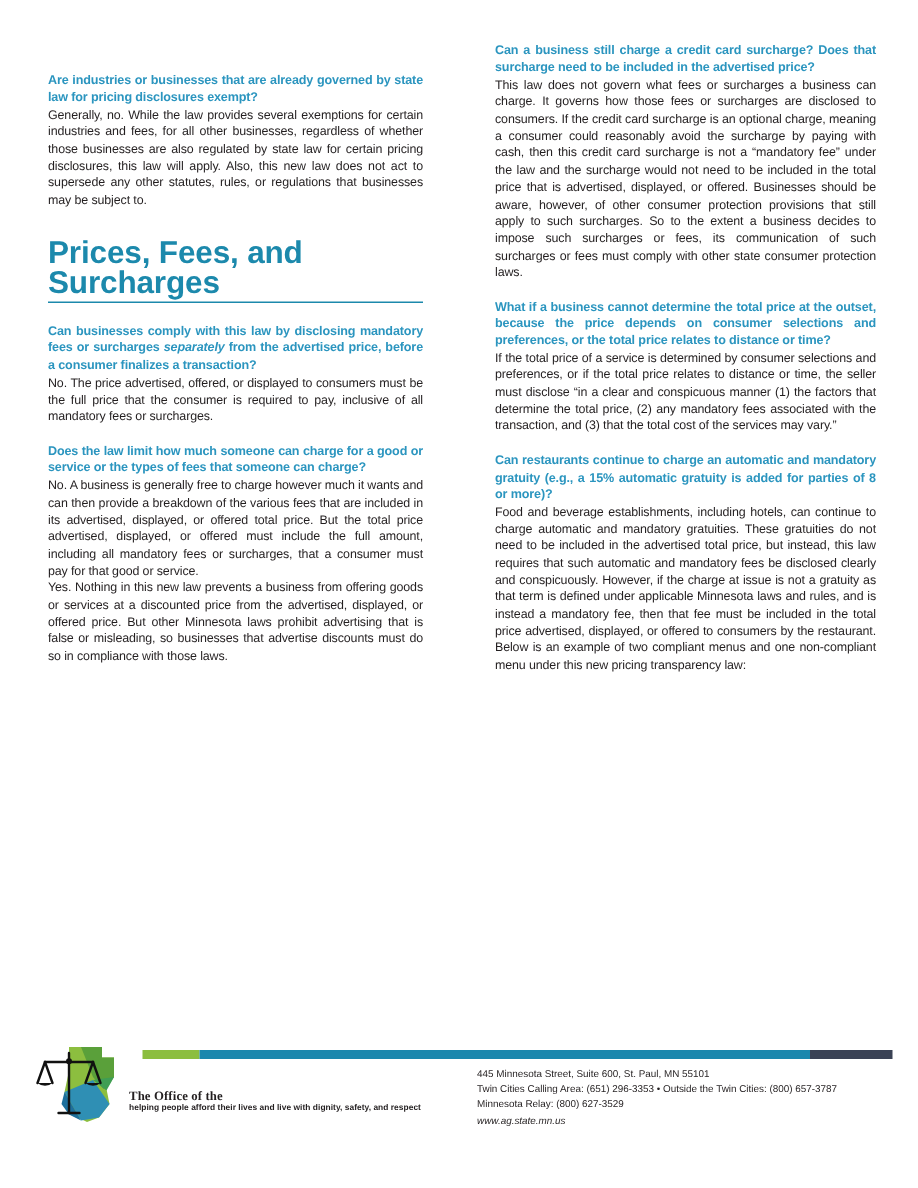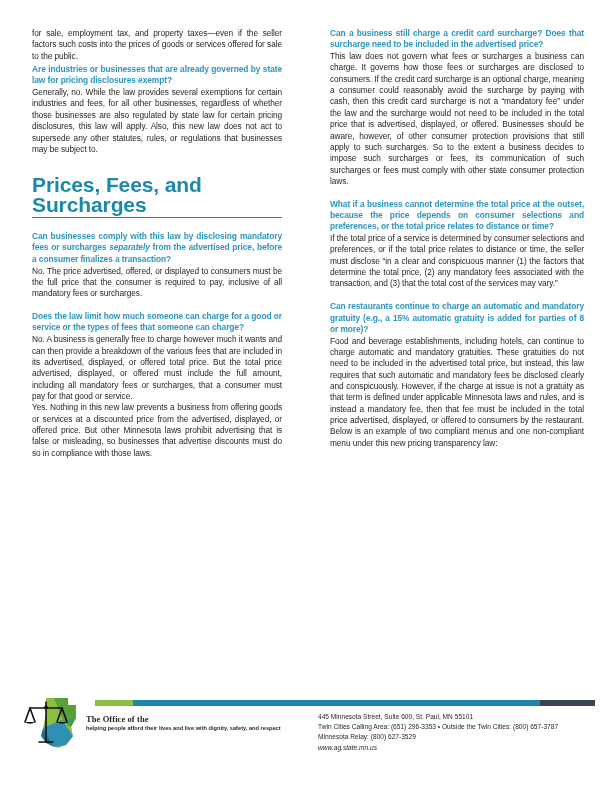--- a/index.html
+++ b/index.html
@@ -121,21 +121,21 @@
   .logo-mark {
     position: absolute;
     left: 0;
     top: -14px;
     width: 72px;
     height: 62px;
   }
   .logo-text {
     position: absolute;
     left: 62px;
-    top: 4px;
+    top: 15px;
     width: 218px;
   }
   .logo-line1 {
     font-family: "Liberation Serif", serif;
     font-size: 8.5px;
     font-weight: bold;
     color: #231f20;
     letter-spacing: 0.01em;
     line-height: 10px;
   }
@@ -176,23 +176,22 @@
 </style>
 </head>
 <body>
 
 <div class="page">
 
   <div class="columns">
 
     <div class="col left">
 
-      <p class="body">for sale, employment tax, and property taxes—even if the seller factors such costs into the prices of goods or services offered for sale to the public.</p>
-
-      <h3 class="q" style="margin-top:2px">Are industries or businesses that are already governed by state law for pricing disclosures exempt?</h3>
+
+      <h3 class="q" style="margin-top:20px">Are industries or businesses that are already governed by state law for pricing disclosures exempt?</h3>
       <p class="body">Generally, no. While the law provides several exemptions for certain industries and fees, for all other businesses, regardless of whether those businesses are also regulated by state law for certain pricing disclosures, this law will apply. Also, this new law does not act to supersede any other statutes, rules, or regulations that businesses may be subject to.</p>
 
       <div class="section-wrap">
         <h2 class="section">Prices, Fees, and Surcharges</h2>
       </div>
 
       <h3 class="q"><span>Can businesses comply with this law by disclosing mandatory fees or surcharges </span><em>separately</em><span> from the advertised price, before a consumer finalizes a transaction?</span></h3>
       <p class="body">No. The price advertised, offered, or displayed to consumers must be the full price that the consumer is required to pay, inclusive of all mandatory fees or surcharges.</p>
 
       <h3 class="q" style="margin-top:11.5px">Does the law limit how much someone can charge for a good or service or the types of fees that someone can charge?</h3>

